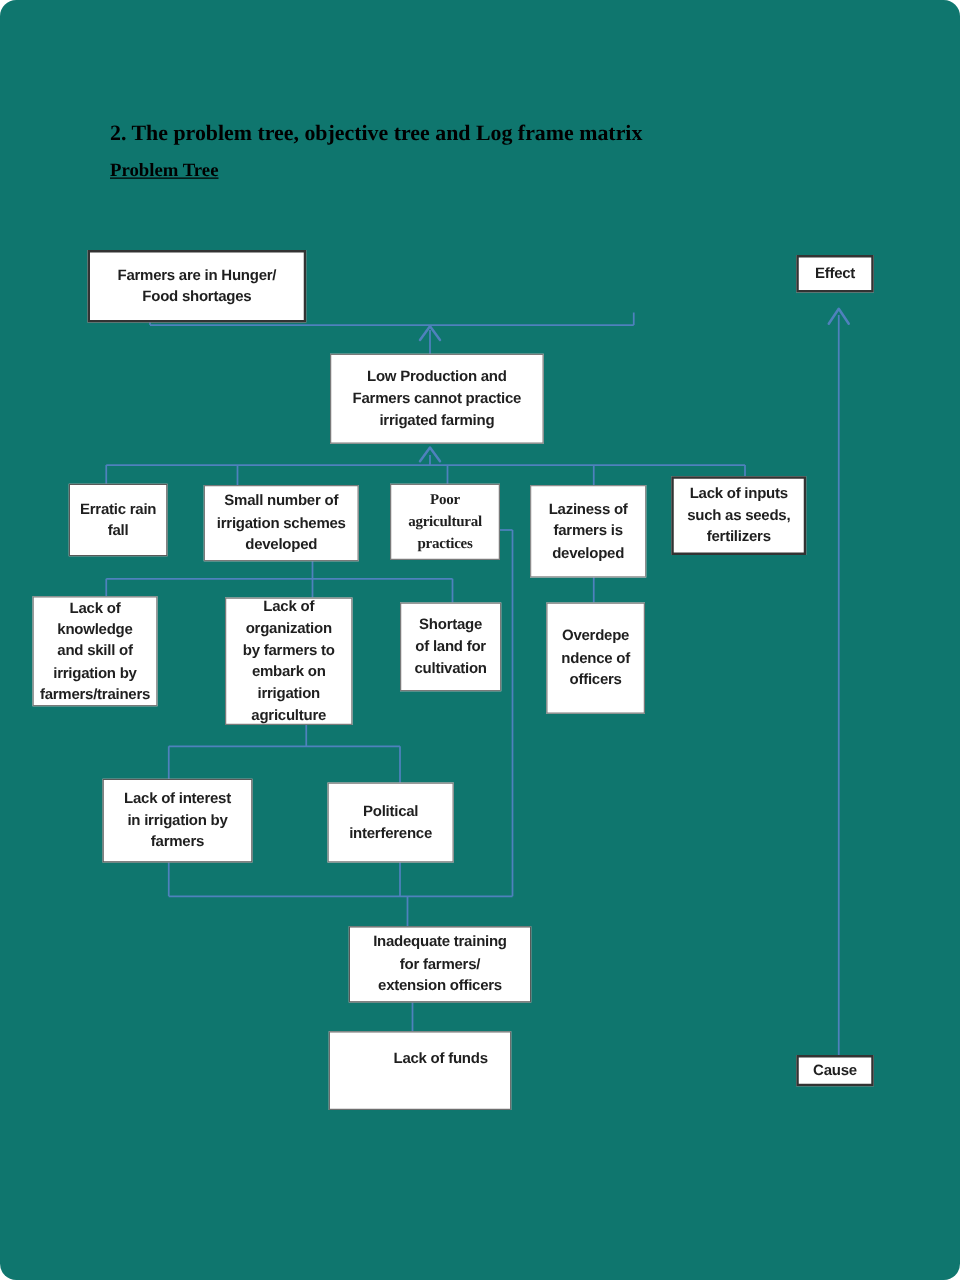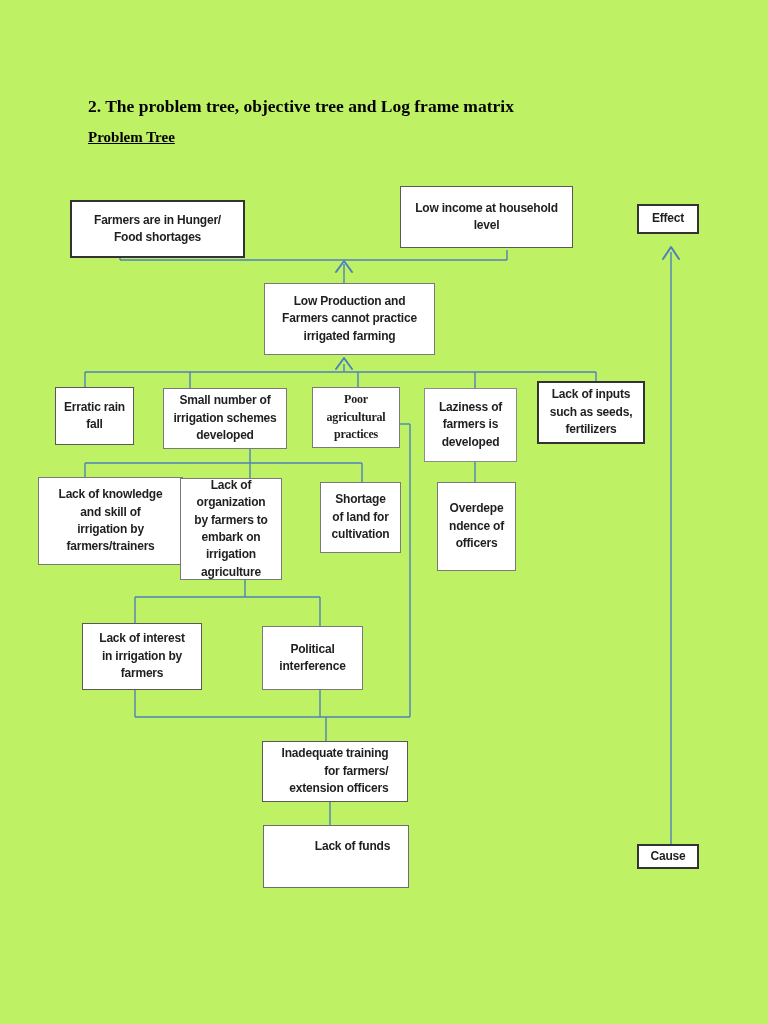--- a/index.html
+++ b/index.html
@@ -6,23 +6,24 @@
     --line-blue:#4f81bd;
     --border-gray:#7a7a7a;
     --border-dark:#333333;
     --text:#1f1f1f;
   }
   html,body{margin:0;padding:0;background:#ffffff;}
   .page{
     position:relative;
     width:768px;
     height:1024px;
-    background:#bef264;
+    background:#0f766e;
     overflow:hidden;
     font-family:"Liberation Sans",sans-serif;
+    border-radius:13px;
   }
   .doc-title{
     position:absolute;
     left:88px; top:96px;
     font-family:"Liberation Serif","DejaVu Serif",serif;
     font-weight:bold;
     font-size:17.5px;
     color:#000000;
     margin:0;
     white-space:nowrap;
@@ -126,22 +127,20 @@
 
     <g>
       <line x1="671" y1="252" x2="671" y2="844"></line>
       <polyline points="663,259 671,247 679,259"></polyline>
     </g>
   </svg>
 
   <div class="node dark top-align" style="left:70px;top:184px;width:175px;height:58px;margin-top:16px;">Farmers are in Hunger/
 Food shortages</div>
 
-  <div class="node" style="left:400px;top:186px;width:173px;height:62px;border-color:#595959;">Low income at household
-level</div>
 
   <div class="node dark" style="left:637px;top:204px;width:62px;height:30px;">Effect</div>
 
   <div class="node" style="left:264px;top:283px;width:171px;height:72px;">Low Production and
 Farmers cannot practice
 irrigated farming</div>
 
   <div class="node" style="left:55px;top:387px;width:79px;height:58px;border-color:#595959;">Erratic rain
 fall</div>
 
@@ -154,21 +153,21 @@
 practices</div>
 
   <div class="node" style="left:424px;top:388px;width:93px;height:74px;border-color:#8c8c8c;">Laziness of
 farmers is
 developed</div>
 
   <div class="node dark" style="left:537px;top:381px;width:108px;height:63px;">Lack of inputs
 such as seeds,
 fertilizers</div>
 
-  <div class="node" style="left:38px;top:477px;width:145px;height:88px;">Lack of knowledge
+  <div class="node" style="left:26px;top:477px;width:100px;height:88px;">Lack of knowledge
 and skill of
 irrigation by
 farmers/trainers</div>
 
   <div class="node" style="left:180px;top:478px;width:102px;height:102px;">Lack of organization
 by farmers to
 embark on
 irrigation
 agriculture</div>
 
@@ -180,21 +179,21 @@
 ndence of
 officers</div>
 
   <div class="node" style="left:82px;top:623px;width:120px;height:67px;border-color:#595959;">Lack of interest
 in irrigation by
 farmers</div>
 
   <div class="node" style="left:262px;top:626px;width:101px;height:64px;">Political
 interference</div>
 
-  <div class="node" style="left:262px;top:741px;width:146px;height:61px;border-color:#595959;text-align:right;">Inadequate training
+  <div class="node" style="left:279px;top:741px;width:146px;height:61px;border-color:#595959;">Inadequate training
 for farmers/
 extension officers</div>
 
   <div class="node top-align" style="left:263px;top:825px;width:146px;height:63px;padding-top:12px;border-color:#6e6e6e;padding-left:37px;">Lack of funds</div>
 
   <div class="node dark" style="left:637px;top:844px;width:62px;height:25px;">Cause</div>
 
 </div>
 
 </body></html>

